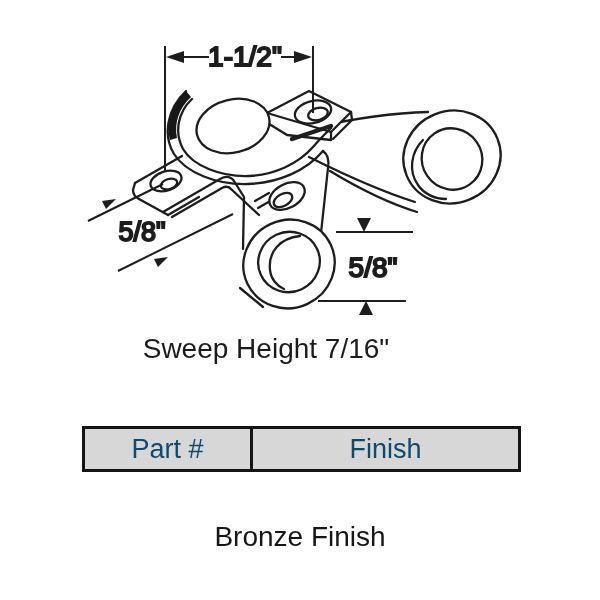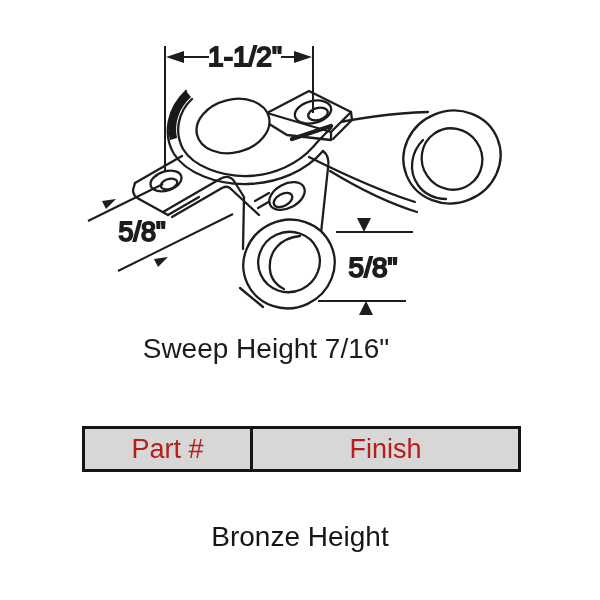--- a/index.html
+++ b/index.html
@@ -3,21 +3,21 @@
 <meta charset="utf-8">
 <style>
   html,body{margin:0;padding:0;background:#ffffff;}
   #stage{position:relative;width:600px;height:600px;background:#ffffff;overflow:hidden;
          font-family:"Liberation Sans", sans-serif;color:#111;}
   #drawing{position:absolute;left:0;top:0;}
   svg text{font-family:"Liberation Sans", sans-serif;fill:#1b1b1b;}
   #spec-table{position:absolute;left:82px;top:426px;width:436px;border-collapse:collapse;
               table-layout:fixed;}
   #spec-table td{border:3px solid #141414;text-align:center;vertical-align:middle;
-                 font-size:27px;color:#b91c1c;padding:0;}
+                 font-size:27px;color:#0c4a6e;padding:0;}
   #spec-table .hdr td{background:#d7d7d7;height:40px;}
   #spec-table .val td{background:#ffffff;height:39px;}
   #spec-table .c1{width:165px;}
   #spec-table .c2{width:265px;margin-top:32px;}
   #caption{position:absolute;left:0;top:521px;width:600px;text-align:center;
            font-size:28px;color:#161616;}
 </style>
 </head>
 <body>
 
@@ -115,14 +115,14 @@
 
   <table id="spec-table">
     <tbody>
       <tr class="hdr">
         <td class="c1">Part #</td>
         <td class="c2">Finish</td>
       </tr>
     </tbody>
   </table>
 
-  <div id="caption">Bronze Height</div>
+  <div id="caption">Bronze Finish</div>
 </div>
 
 </body></html>

